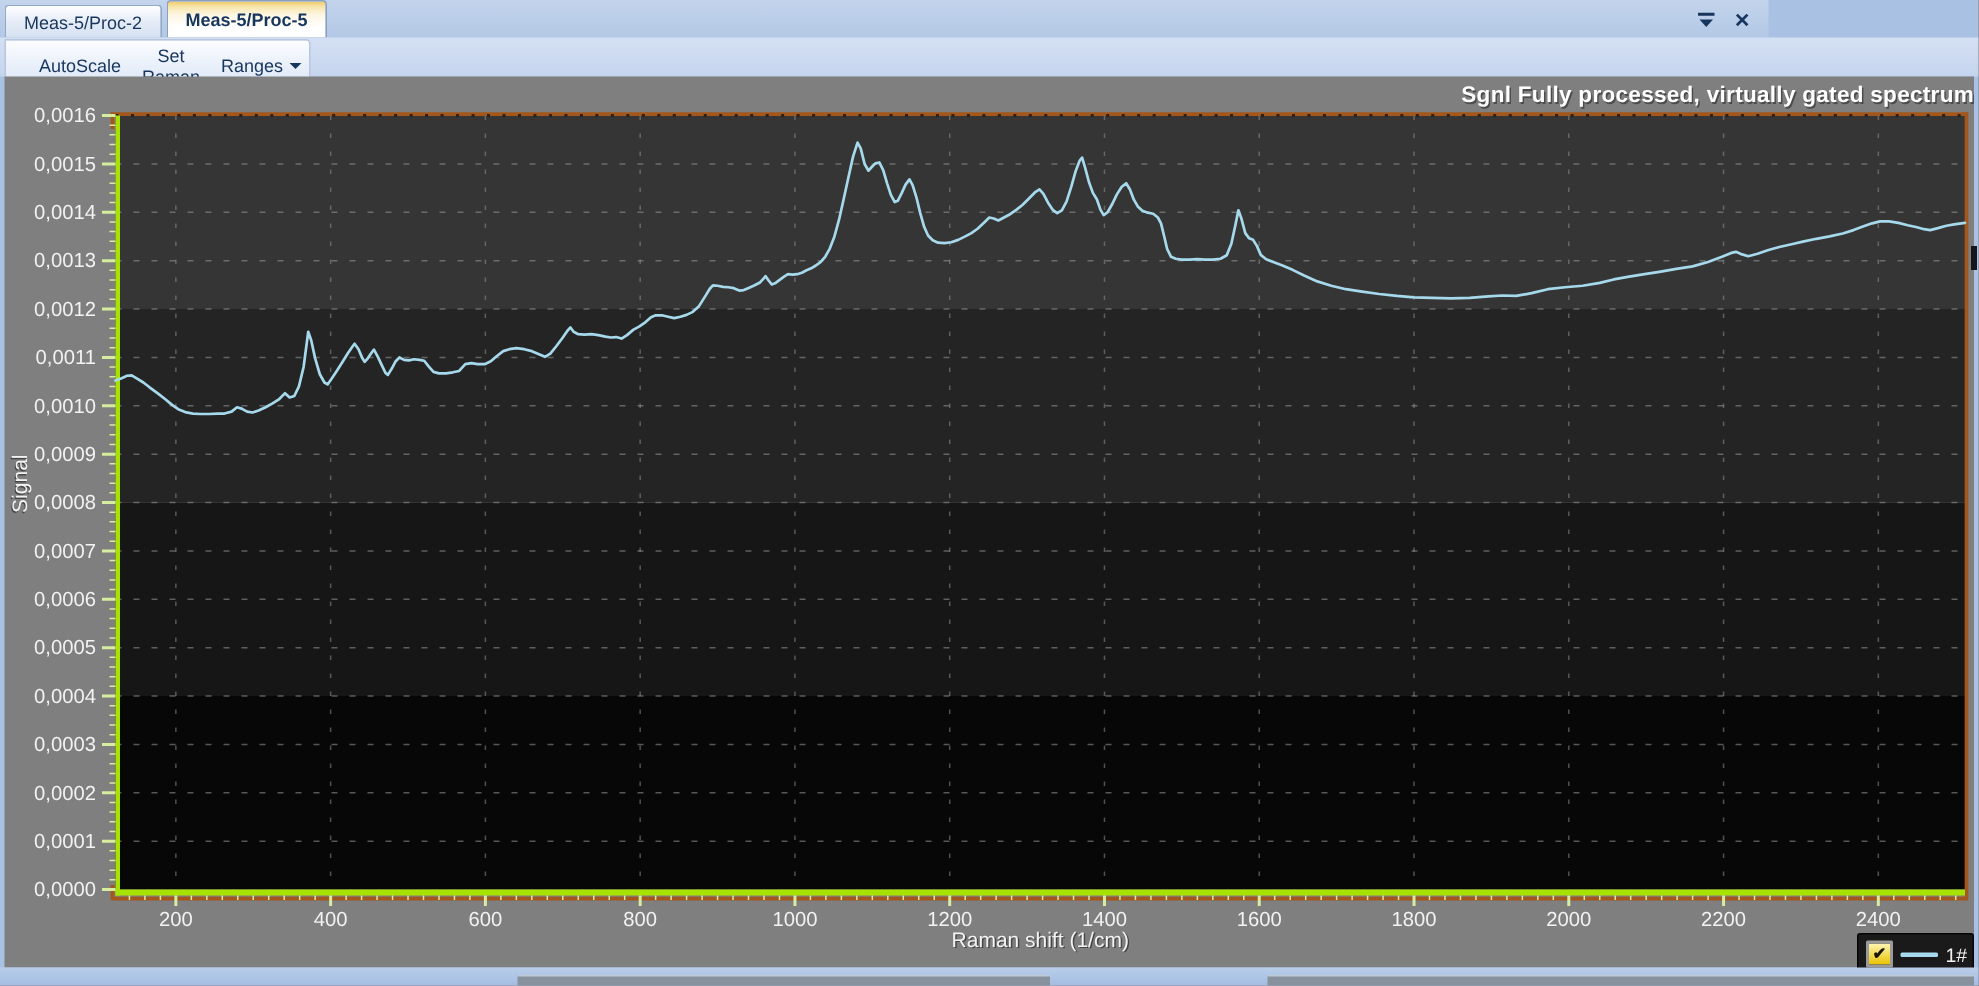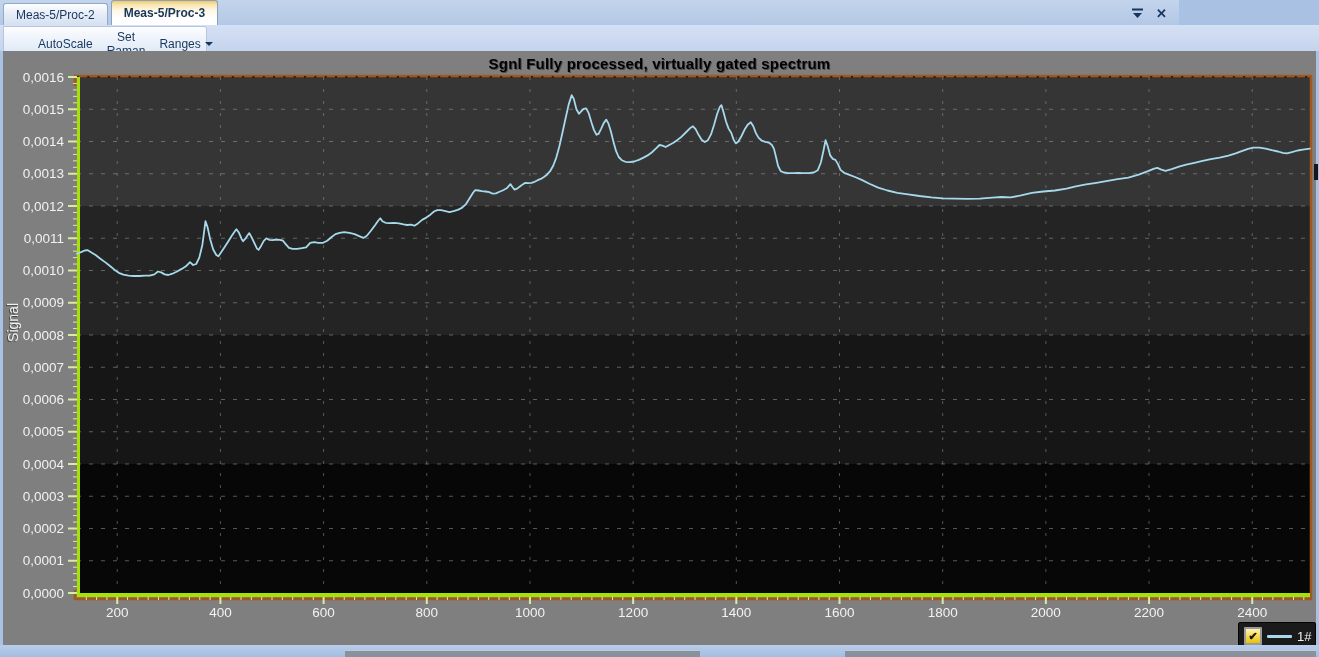--- a/index.html
+++ b/index.html
@@ -35,21 +35,21 @@
   #close-icon{font-size:13px;line-height:13px;font-weight:bold;color:#17365d;}
   
   #toolbar-row{
     position:absolute;left:0;top:25px;width:1319px;height:26px;
     background:linear-gradient(180deg,#d4e0f3,#c5d4ee);
   }
   #toolbar{
     position:absolute;left:3px;top:1px;height:35px;width:204px;
     background:linear-gradient(180deg,#fcfdff,#e2ebf8 70%,#d9e4f4);
     border:1px solid #b7c6dd;border-radius:0 3px 3px 0;
-    display:flex;align-items:center;gap:2px;padding-left:20px;box-sizing:border-box;
+    display:flex;align-items:center;gap:2px;padding-left:8px;box-sizing:border-box;
   }
   #toolbar-grip{
     width:3px;height:15px;margin-right:6px;
     background:repeating-linear-gradient(180deg,#8fa6c8 0 2px,transparent 2px 4px);
   }
   .tb-btn{
     border:none;background:transparent;font-family:"Liberation Sans",sans-serif;
     font-size:12px;color:#17365d;padding:3px 6px;cursor:pointer;display:flex;align-items:center;gap:4px;
   }
   .caret{
@@ -103,21 +103,21 @@
   }
 </style>
 </head>
 <body>
 
 <div id="tabbar">
   <div class="tab">
     <span>Meas-5/Proc-2</span>
   </div>
   <div class="tab active">
-    <span>Meas-5/Proc-3</span>
+    <span>Meas-5/Proc-5</span>
   </div>
   <div id="tab-controls">
     <svg class="win-icon" viewBox="0 0 13 13">
       <rect x="1" y="1.5" width="11" height="2" fill="#17365d"></rect>
       <path d="M2 6 L11 6 L6.5 11 Z" fill="#17365d"></path>
     </svg>
     <span class="win-icon" id="close-icon">✕</span>
   </div>
 </div>
 
@@ -127,21 +127,21 @@
     <button class="tb-btn">AutoScale</button>
     <button class="tb-btn">Set Raman</button>
     <button class="tb-btn">
       <span>Ranges</span>
       <span class="caret"></span>
     </button>
   </div>
 </div>
 
 <div id="chart-region">
-  <div id="chart-title" style="color: #000000;">Sgnl Fully processed, virtually gated spectrum</div>
+  <div id="chart-title" style="color: #ffffff; text-align: right;">Sgnl Fully processed, virtually gated spectrum</div>
   <svg id="plot-svg" width="1313" height="594">
       <rect x="74" y="26" width="1233" height="129.00000000000006" fill="#353535"></rect>
       <rect x="74" y="155.00000000000006" width="1233" height="128.99999999999994" fill="#242424"></rect>
       <rect x="74" y="284" width="1233" height="129" fill="#161616"></rect>
       <rect x="74" y="413" width="1233" height="129" fill="#070707"></rect>
       <line x1="74" y1="509.75" x2="1307" y2="509.75" stroke="#9a9a9a" stroke-width="1" stroke-dasharray="4 8" opacity="0.55"></line>
       <line x1="74" y1="477.5" x2="1307" y2="477.5" stroke="#9a9a9a" stroke-width="1" stroke-dasharray="4 8" opacity="0.55"></line>
       <line x1="74" y1="445.24999999999994" x2="1307" y2="445.24999999999994" stroke="#9a9a9a" stroke-width="1" stroke-dasharray="4 8" opacity="0.55"></line>
       <line x1="74" y1="413" x2="1307" y2="413" stroke="#9a9a9a" stroke-width="1" stroke-dasharray="4 8" opacity="0.55"></line>
       <line x1="74" y1="380.75" x2="1307" y2="380.75" stroke="#9a9a9a" stroke-width="1" stroke-dasharray="4 8" opacity="0.55"></line>
@@ -400,20 +400,21 @@
       <line x1="1249.2192468619248" y1="546" x2="1249.2192468619248" y2="553" stroke="#d6eda0" stroke-width="2"></line>
       <text x="1249.2192468619248" y="566" text-anchor="middle" fill="#f2f2f2" font-size="13.5px" font-family="&quot;Liberation Sans&quot;,sans-serif">2400</text>
       <line x1="1259.5372384937239" y1="546" x2="1259.5372384937239" y2="549" stroke="#d6eda0" stroke-width="1"></line>
       <line x1="1269.855230125523" y1="546" x2="1269.855230125523" y2="549" stroke="#d6eda0" stroke-width="1"></line>
       <line x1="1280.1732217573222" y1="546" x2="1280.1732217573222" y2="549" stroke="#d6eda0" stroke-width="1"></line>
       <line x1="1290.4912133891214" y1="546" x2="1290.4912133891214" y2="549" stroke="#d6eda0" stroke-width="1"></line>
       <line x1="1300.8092050209204" y1="546" x2="1300.8092050209204" y2="549" stroke="#d6eda0" stroke-width="1"></line>
       <polyline points="74.0,202.7 78.1,201.1 81.7,199.5 84.8,199.2 88.4,201.4 92.6,204.0 96.7,207.2 102.4,211.4 107.0,215.0 111.7,218.9 115.8,221.8 120.4,223.7 125.6,224.7 130.7,225.0 136.4,225.0 142.1,224.7 146.7,224.7 151.4,223.4 155.0,220.5 158.1,221.4 161.7,223.4 165.3,224.0 169.4,222.7 174.1,220.5 178.7,217.9 182.9,215.3 187.0,211.1 190.1,214.0 193.2,213.0 196.3,206.6 199.4,193.7 202.5,170.2 204.5,176.0 207.1,187.9 210.2,198.5 213.3,204.0 215.4,205.3 218.5,200.8 221.5,196.3 225.2,190.5 228.8,184.7 231.9,180.2 233.4,178.2 236.0,181.8 238.6,187.9 240.1,190.2 242.2,187.9 244.8,184.0 246.3,182.1 248.9,186.9 251.5,192.4 254.0,197.6 255.6,198.9 258.2,194.7 260.8,189.8 263.3,187.3 266.4,188.9 269.5,189.2 273.1,188.5 276.7,188.9 279.8,189.5 282.9,193.4 286.0,196.9 289.6,197.9 294.3,197.9 298.9,197.2 303.1,196.3 307.2,191.8 311.3,191.1 315.4,191.8 320.1,191.8 324.2,189.8 328.3,186.3 332.5,183.1 336.6,181.8 341.2,181.1 346.4,181.8 351.6,183.1 356.7,185.3 360.3,186.9 363.9,184.7 368.1,179.5 372.2,174.0 375.3,169.5 377.3,167.3 379.4,170.2 382.5,171.8 386.6,172.1 391.3,171.8 395.9,172.4 400.6,173.4 404.2,174.0 407.8,173.7 411.4,174.7 415.0,172.4 419.1,168.9 423.3,166.6 427.4,163.7 431.0,160.5 434.1,159.2 438.2,159.2 442.4,160.2 446.5,161.1 450.6,160.2 454.7,158.9 458.9,156.9 463.0,153.1 467.1,146.6 470.2,141.5 472.3,139.2 475.4,139.5 479.0,140.2 482.6,140.5 486.2,141.1 489.8,142.7 492.9,142.4 496.5,140.8 500.1,139.2 503.7,137.3 506.3,134.4 507.4,133.1 509.4,136.0 511.5,138.6 514.1,137.6 517.2,135.3 519.7,133.4 522.3,131.8 525.4,132.1 528.5,131.8 531.6,130.8 534.7,129.2 537.8,127.9 540.9,126.0 544.0,123.7 547.1,120.2 550.2,114.7 553.3,106.6 556.4,95.3 559.5,81.5 562.6,67.3 565.7,53.4 568.7,44.1 570.8,47.9 573.4,58.3 576.0,62.8 578.0,60.5 580.6,57.9 583.2,57.3 585.8,62.4 588.4,71.2 590.9,78.9 593.5,83.7 595.6,82.8 598.2,77.6 600.7,72.1 603.3,68.6 605.4,72.4 608.0,80.8 610.5,91.1 613.1,100.2 615.7,106.0 618.8,109.2 622.4,110.8 626.5,111.1 631.2,110.5 635.8,108.9 640.5,106.6 644.6,104.4 648.7,101.5 652.8,97.6 656.5,94.0 659.5,94.7 662.6,96.0 666.3,94.0 670.4,91.8 674.5,88.9 678.6,85.7 682.8,81.5 686.9,77.3 690.0,75.3 692.6,78.2 695.7,84.1 698.8,88.9 701.8,91.1 704.9,89.2 708.0,83.4 711.1,73.7 714.2,62.8 716.8,56.0 718.4,54.1 720.4,60.8 723.0,70.5 725.6,77.6 728.2,81.8 730.7,88.9 732.8,92.4 735.4,90.5 738.5,85.0 741.6,78.6 744.7,73.7 747.8,71.2 750.3,75.3 752.9,82.1 755.5,86.6 758.6,89.5 762.2,90.8 765.8,91.5 768.9,94.0 771.0,97.9 773.0,106.0 775.1,115.0 777.7,120.2 780.8,121.5 784.9,122.1 790.1,122.1 795.2,121.8 800.4,122.1 805.5,122.1 810.7,121.5 814.8,119.2 817.9,111.5 820.5,99.5 822.6,89.2 824.6,94.7 827.2,104.4 829.8,107.9 832.4,108.9 835.0,113.1 837.5,118.9 841.1,121.8 845.8,123.7 852.0,126.0 858.7,128.9 866.4,132.7 875.2,136.6 884.5,139.5 894.3,141.8 905.1,143.4 916.5,145.0 928.3,146.3 939.7,147.3 951.5,147.6 964.4,147.9 976.8,147.6 989.2,146.6 998.5,146.0 1007.8,146.3 1018.1,144.4 1028.9,141.8 1040.3,140.5 1052.1,139.5 1063.5,137.6 1072.8,135.3 1083.1,133.4 1093.4,131.8 1103.2,130.2 1114.6,128.2 1125.4,126.6 1135.7,123.7 1145.0,120.2 1151.2,117.6 1154.3,116.9 1158.4,118.6 1162.5,119.8 1168.7,118.2 1176.0,115.7 1183.2,113.7 1191.4,111.8 1199.7,109.9 1207.9,108.2 1216.7,106.6 1225.5,104.7 1232.7,102.4 1239.4,99.9 1245.1,97.9 1250.3,96.6 1256.4,96.6 1262.6,97.6 1268.8,99.2 1275.0,100.5 1279.7,101.8 1283.8,102.4 1288.9,101.1 1294.6,99.5 1299.8,98.6 1307.0,97.6" fill="none" stroke="#a6d9eb" stroke-width="1.8" stroke-linejoin="round" stroke-linecap="round"></polyline>
     </svg>
   <div id="ylabel-title">Signal</div>
+  <div id="xlabel-title">Raman shift (1/cm)</div>
 
   <div id="legend">
     <span id="legend-checkbox" style="background: linear-gradient(rgb(255, 244, 180), rgb(233, 195, 0));">
       <span id="legend-check" style="visibility: visible;">✔</span>
     </span>
     <span id="legend-line" style="background: rgb(166, 217, 235);"></span>
     <span id="legend-label">1#</span>
   </div>
 </div>
 

